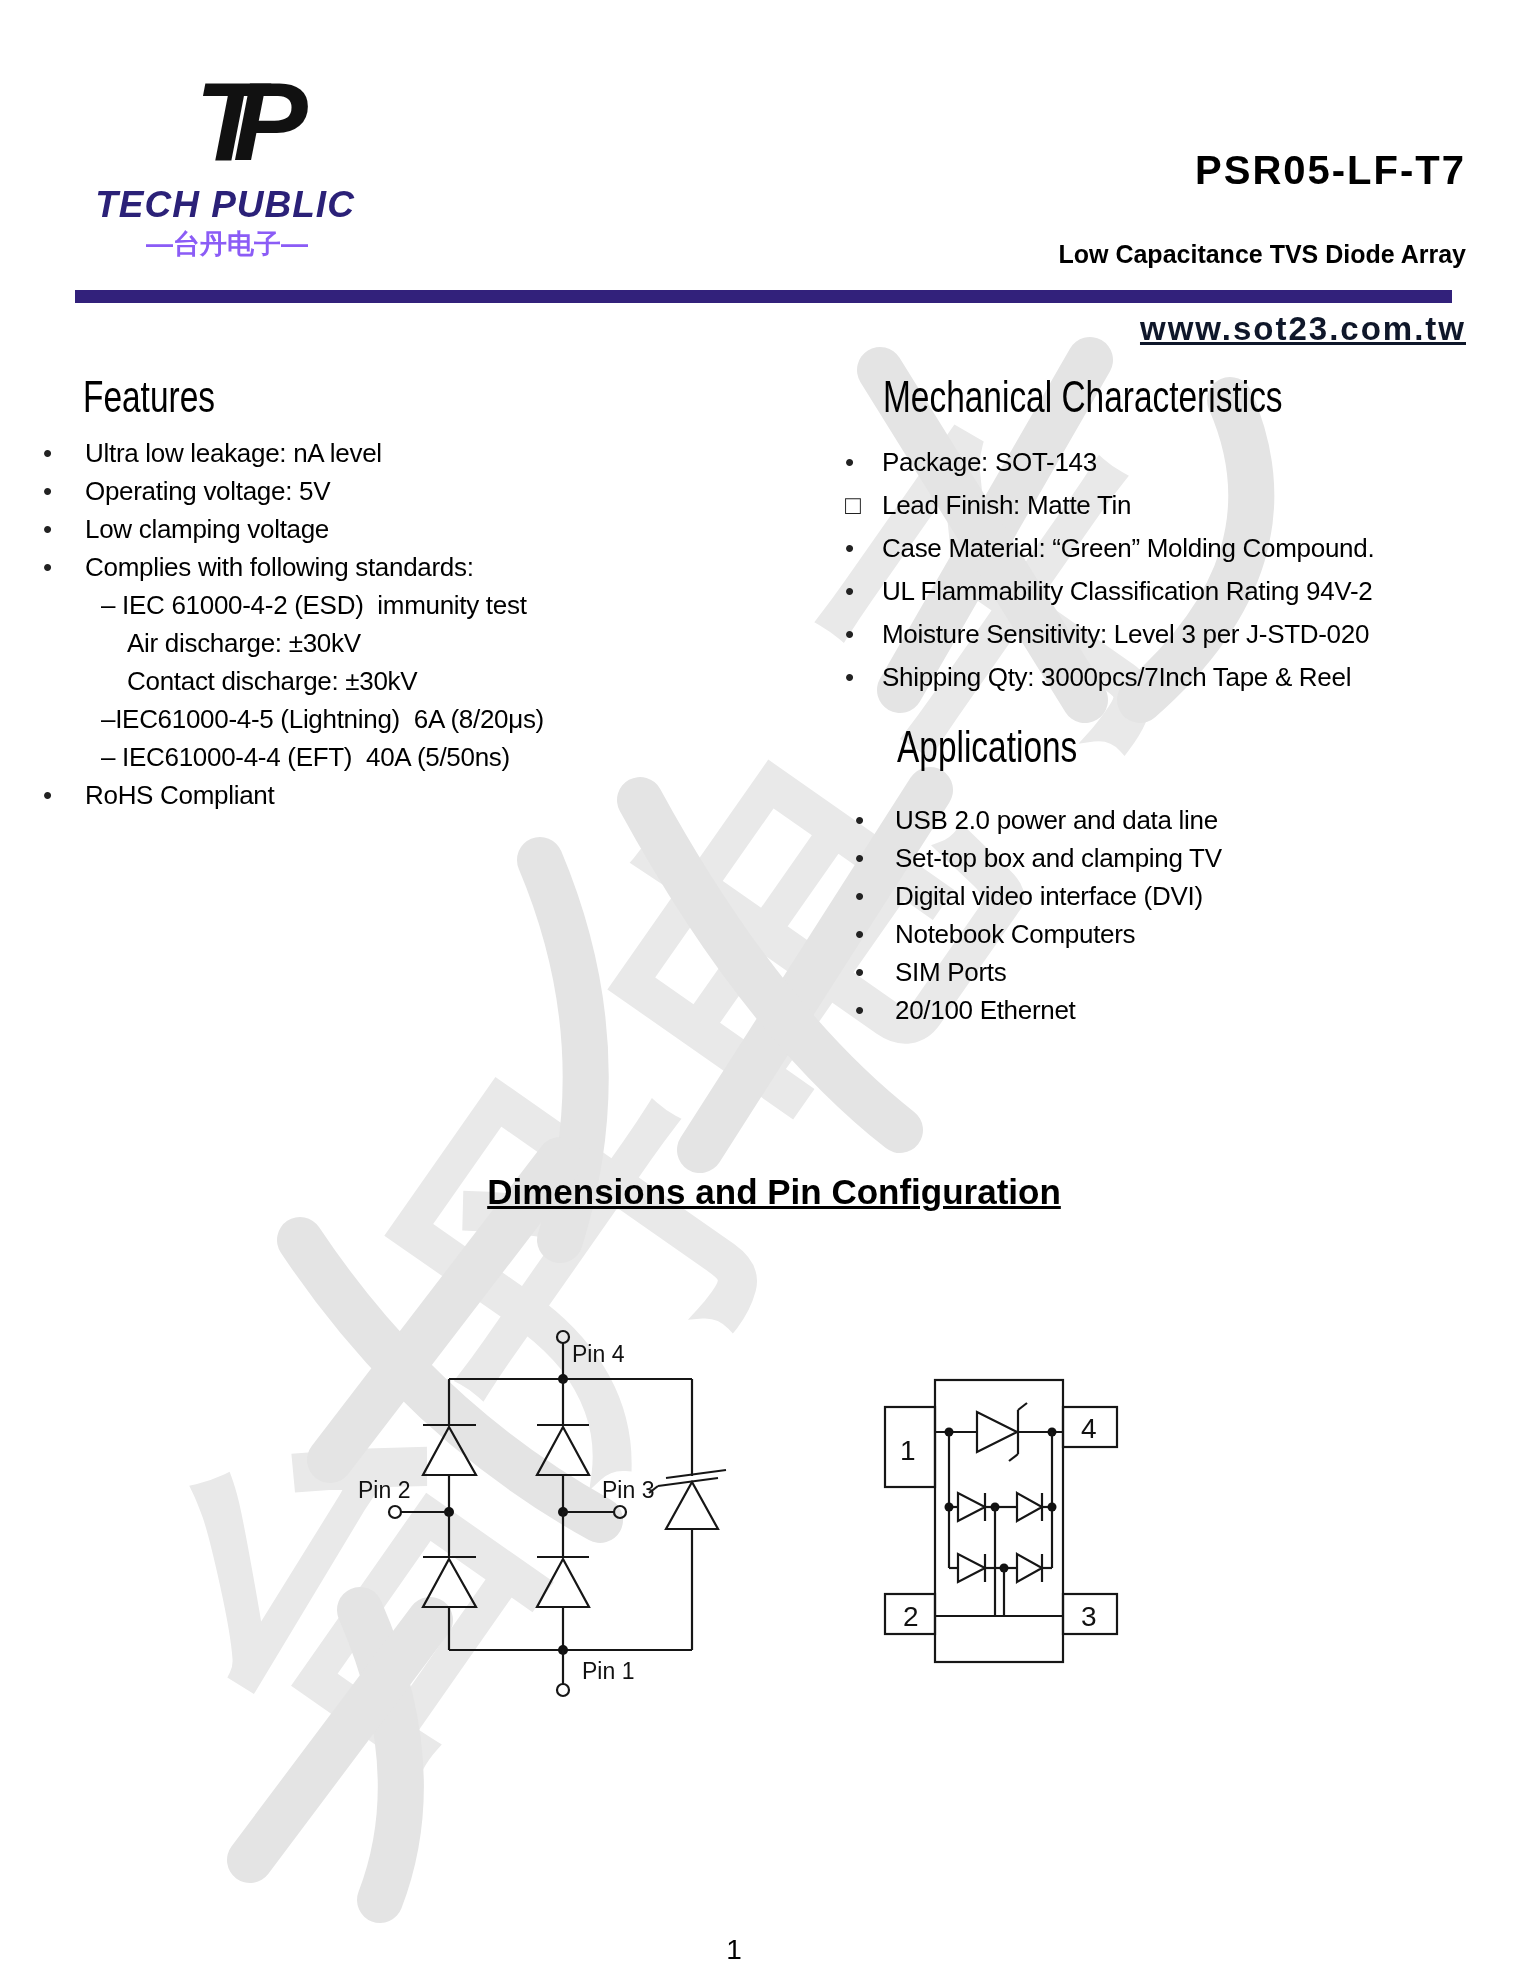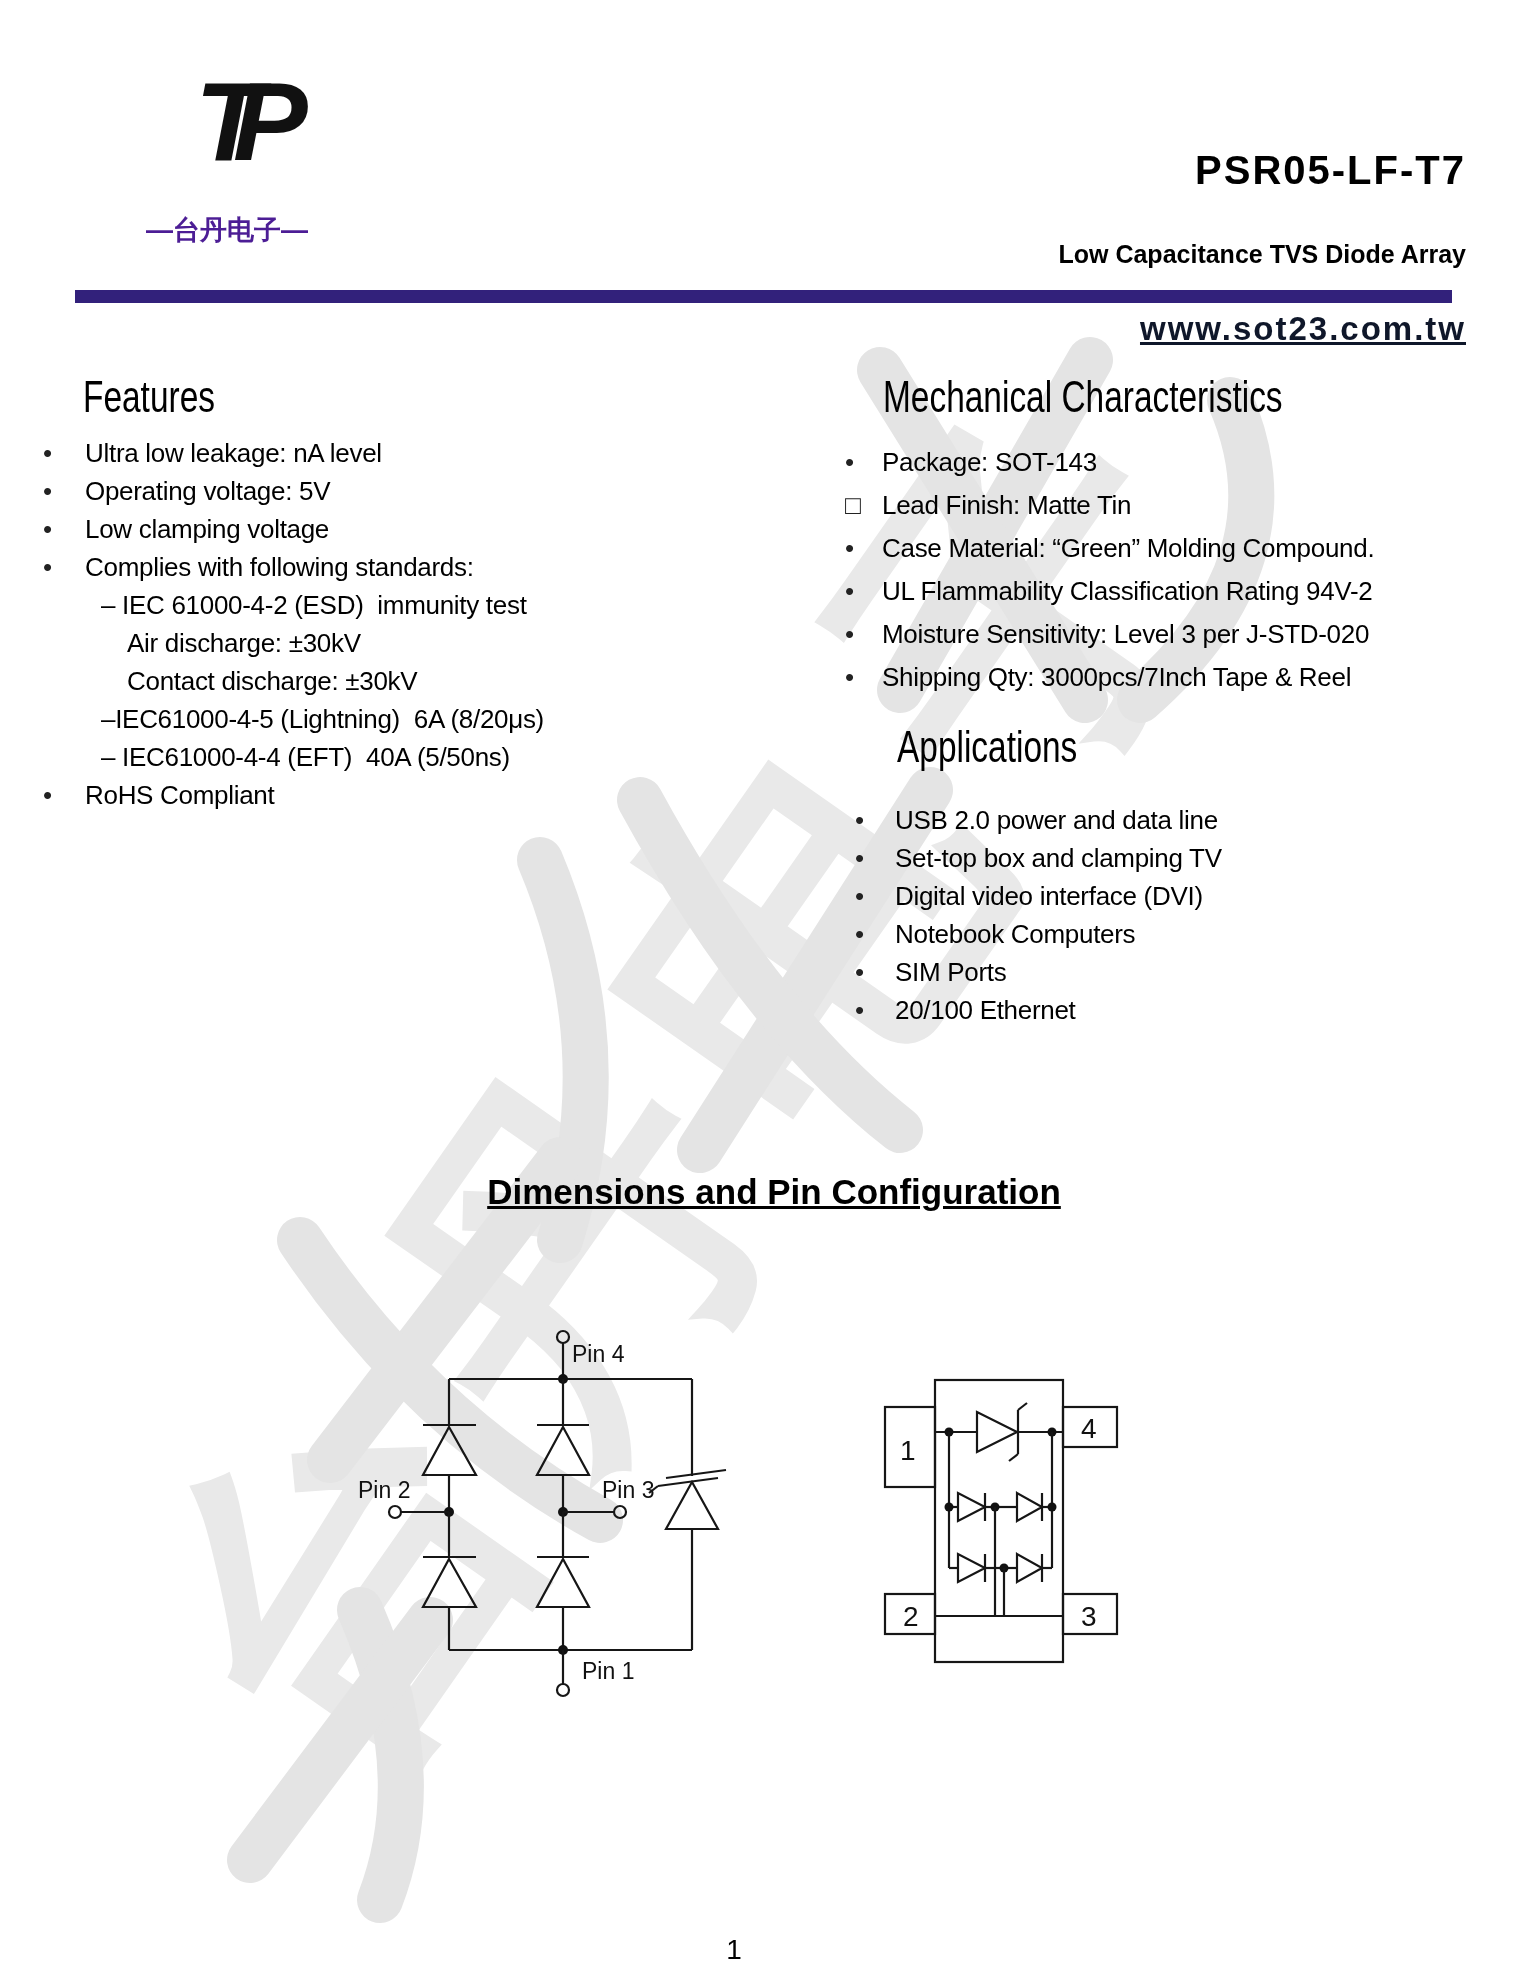--- a/index.html
+++ b/index.html
@@ -11,22 +11,22 @@
   .wm-text{position:absolute;left:700px;top:1080px;transform:translate(-50%,-50%) rotate(-55deg);
            font-size:360px;letter-spacing:34px;color:#e9e9e9;white-space:nowrap;z-index:0;font-weight:bold;}
   .wm-svg{position:absolute;left:0;top:0;z-index:0;}
 
   .fg{z-index:2;}
 
   
   .logo-svg{left:193px;top:58px;width:130px;height:120px;}
   .brand-name{left:58px;top:184px;width:334px;text-align:center;font-size:37px;font-weight:bold;
               font-style:italic;color:#2b2178;letter-spacing:1px;white-space:nowrap;}
-  .brand-cn{left:60px;top:212px;width:334px;text-align:center;font-size:27px;font-weight:bold;
-            color:#4c1d95;white-space:nowrap;}
+  .brand-cn{left:60px;top:226px;width:334px;text-align:center;font-size:27px;font-weight:bold;
+            color:#8b5cf6;white-space:nowrap;}
   .part-number{right:64px;top:148px;font-size:40px;font-weight:bold;letter-spacing:2px;white-space:nowrap;}
   .subtitle{right:64px;top:240px;font-size:25px;font-weight:bold;white-space:nowrap;}
   .rule{left:75px;top:290px;width:1377px;height:13px;background:#32217b;}
   .website{right:64px;top:310px;font-size:33px;font-weight:bold;color:#0f172a;letter-spacing:2px;text-decoration:underline;}
 
   .h1{font-size:44px;transform:scaleX(.76);transform-origin:left center;white-space:nowrap;}
   .features-title{left:83px;top:372px;}
   .mech-title{left:883px;top:372px;}
   .apps-title{left:897px;top:722px;}
 
@@ -79,20 +79,21 @@
       <path d="M 300 1240 Q 420 1420 600 1520"></path>
       <path d="M 360 1610 Q 430 1770 380 1900"></path>
       <path d="M 250 1860 L 430 1620"></path>
     </g>
   </svg>
 
   <svg class="abs fg logo-svg" viewBox="0 0 130 120">
     <text x="40" y="102" font-size="112" font-weight="bold" font-style="italic" fill="#e8511c">P</text>
     <text x="2" y="102" font-size="112" font-weight="bold" font-style="italic" fill="#2b2178">T</text>
   </svg>
+  <div class="abs fg brand-name">TECH PUBLIC</div>
   <div class="abs fg brand-cn">—台丹电子—</div>
 
   <div class="abs fg part-number">PSR05-LF-T7</div>
   <div class="abs fg subtitle">Low Capacitance TVS Diode Array</div>
   <div class="abs fg rule"></div>
   <div class="abs fg website">www.sot23.com.tw</div>
 
   <div class="abs fg h1 features-title">Features</div>
   <div class="abs fg list f-list">
 

